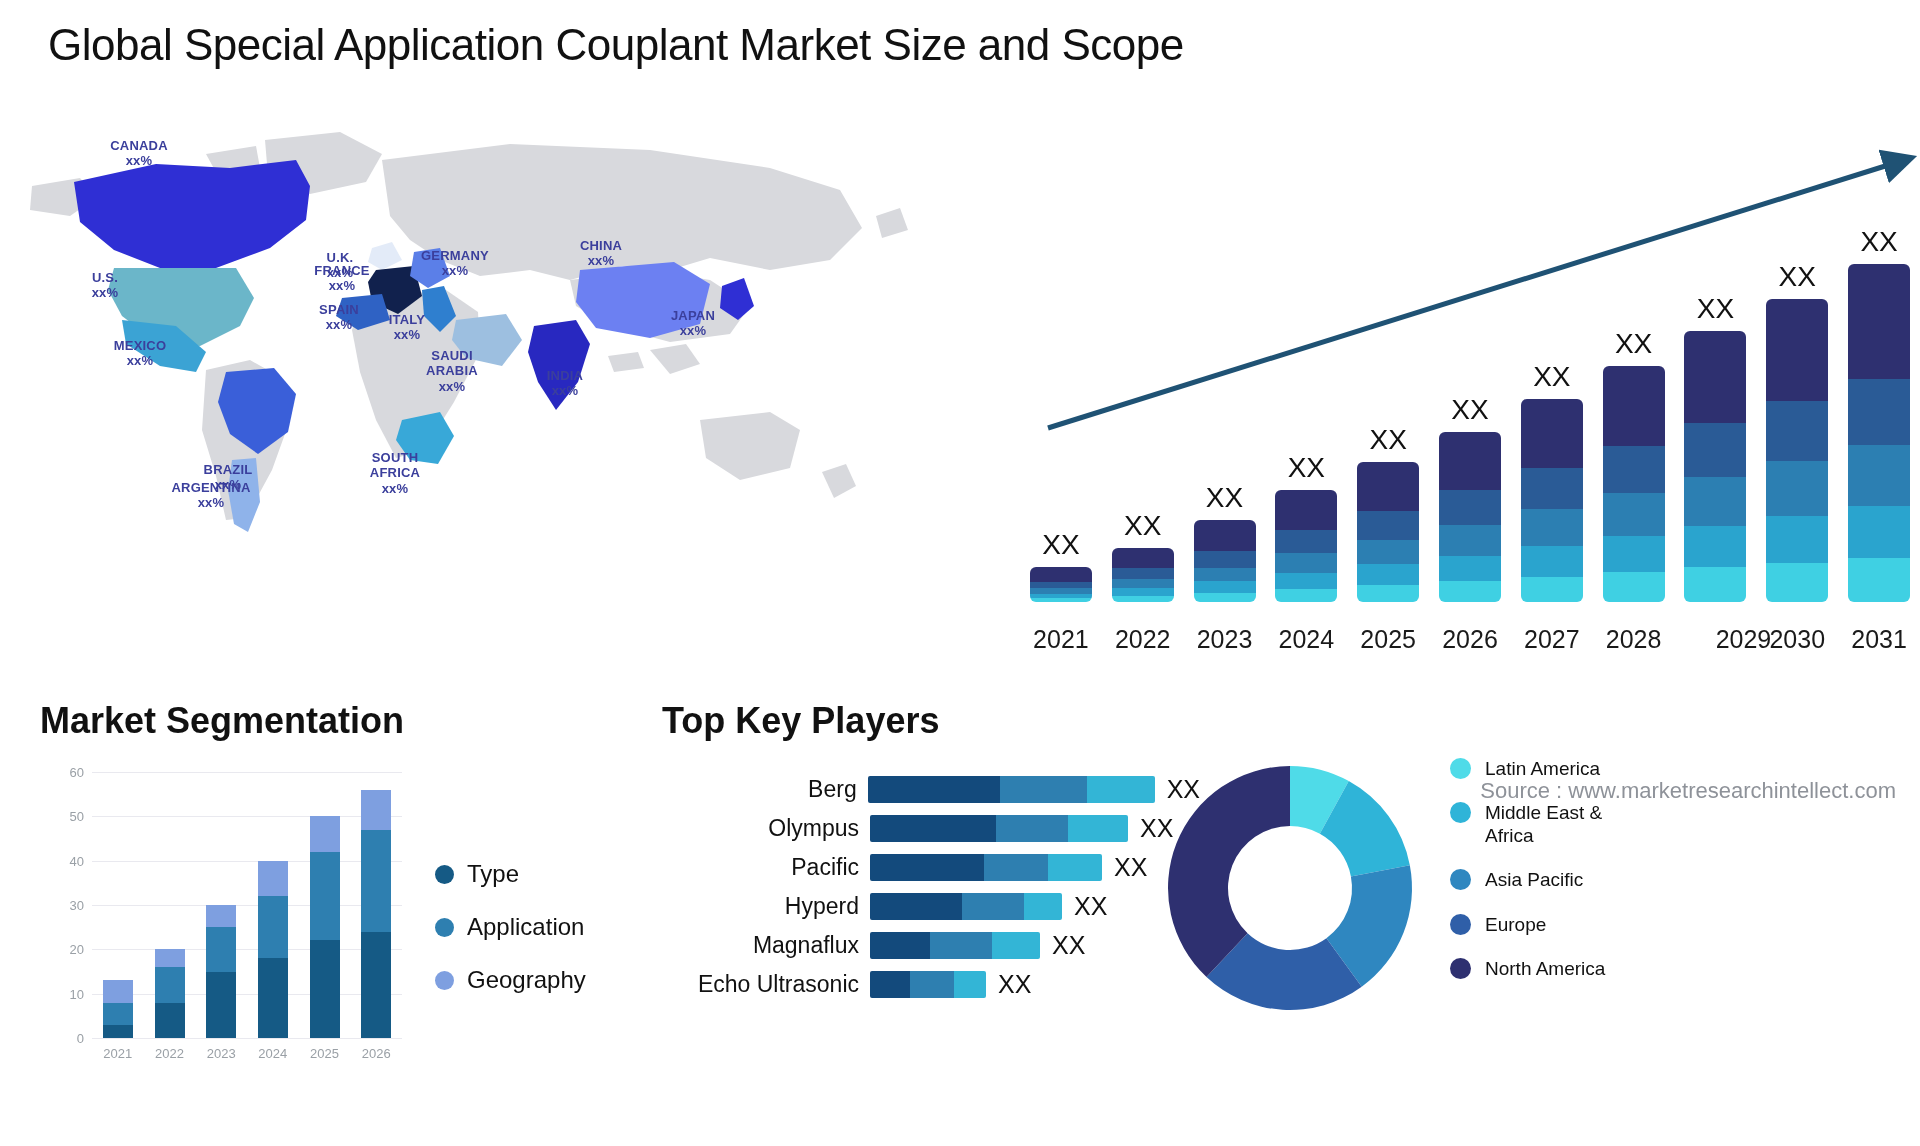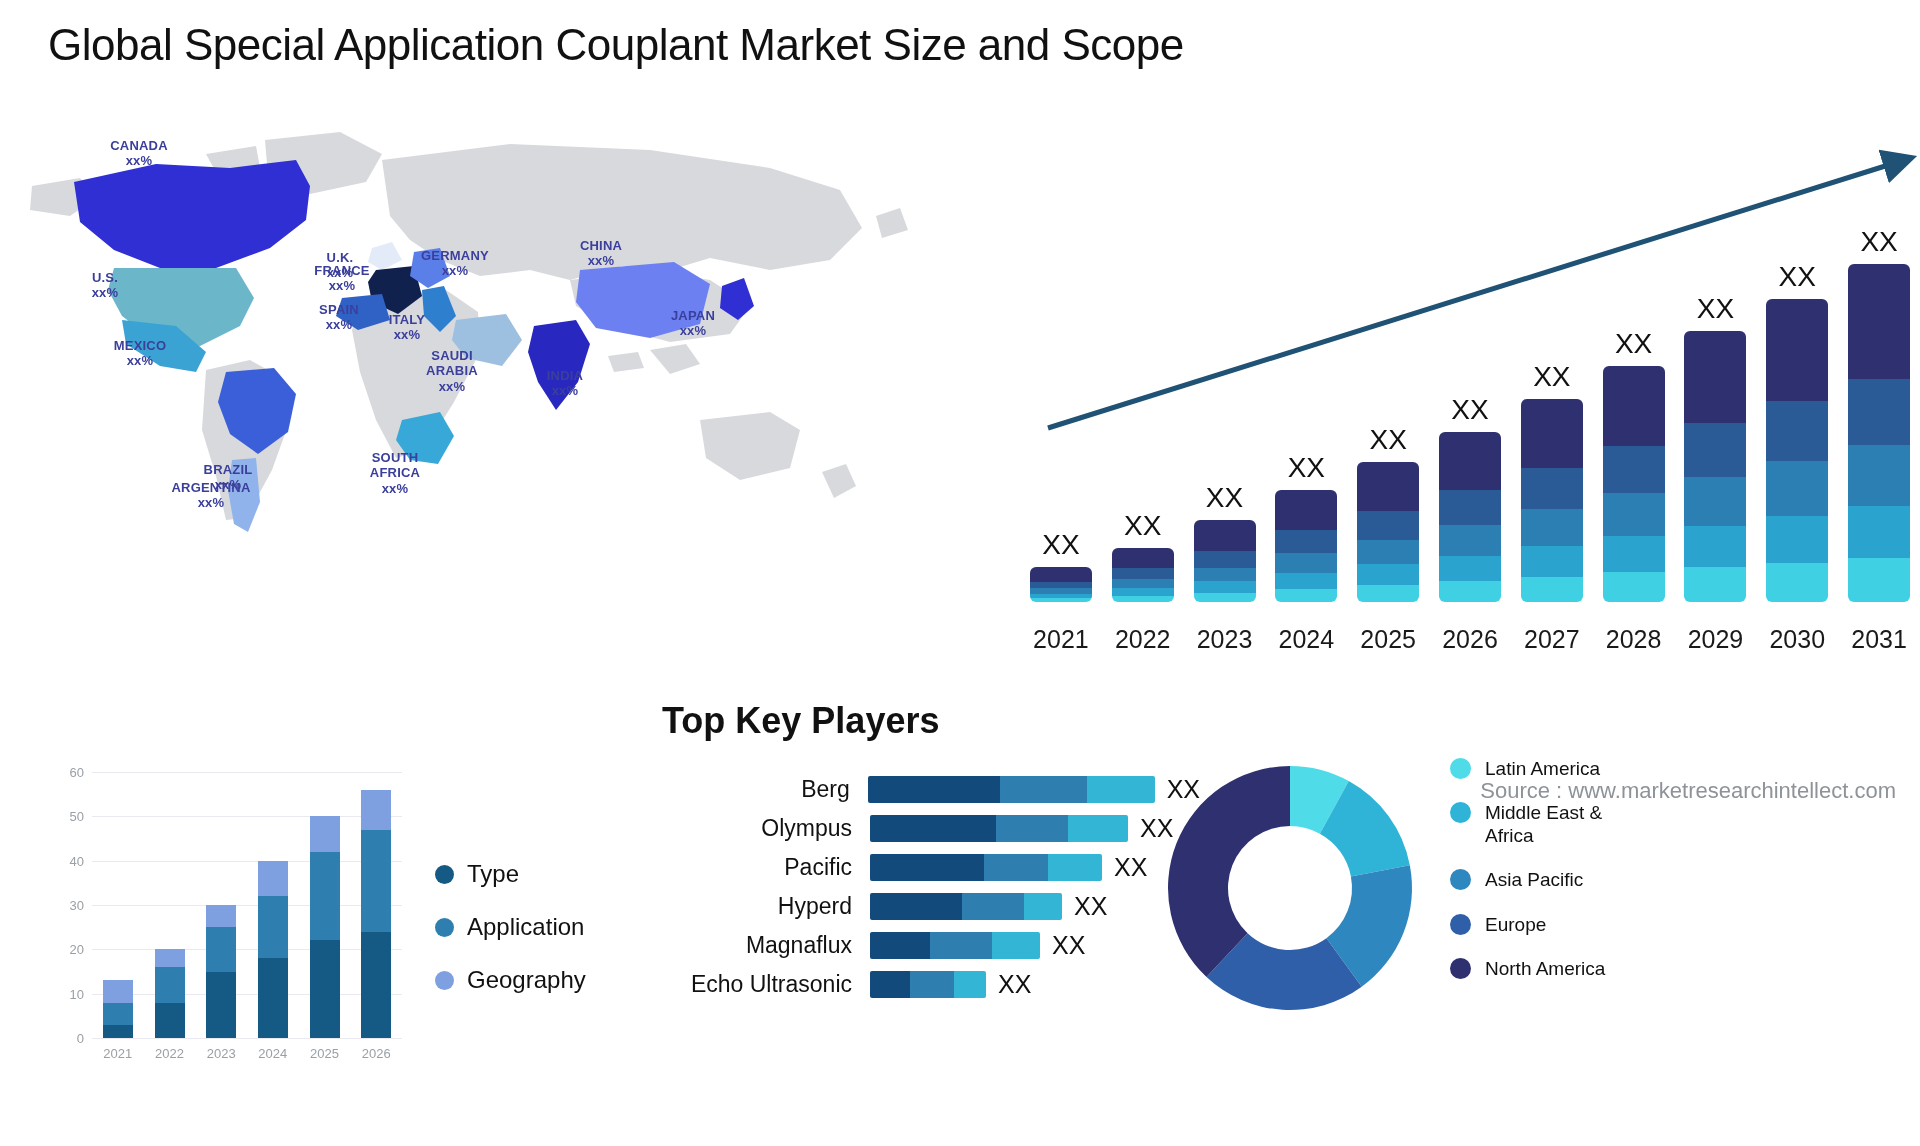--- a/index.html
+++ b/index.html
@@ -57,21 +57,21 @@
   .seg-xlab { position:absolute; top: 100%; margin-top:8px; width:46px; margin-left:-8px;
               text-align:center; font-size:13px; color:#9aa0a6; }
   .seg-legend { position:absolute; left: 395px; top: 160px; }
   .seg-li { display:flex; align-items:center; gap:13px; margin-bottom:25px; }
   .seg-dot { width:19px; height:19px; border-radius:50%; flex:none; }
   .seg-lt { font-size:24px; color:#111; }
 
   
   #players { position:absolute; left: 640px; top: 700px; width: 560px; height: 420px; }
   .pl-row { position:absolute; left:0; height: 34px; display:flex; align-items:center; width:100%; }
-  .pl-name { width: 230px; text-align:right; padding-right: 18px; font-size:23px; color:#111; white-space:nowrap; }
+  .pl-name { width: 230px; text-align:right; padding-right: 11px; font-size:23px; color:#111; white-space:nowrap; }
   .pl-bar { height: 27px; display:flex; border-radius:2px; overflow:hidden; }
   .pl-seg { height:100%; }
   .pl-xx { font-size:25px; color:#111; margin-left:12px; }
 
   
   #region { position:absolute; left: 1150px; top: 700px; width: 720px; height: 400px; }
   #donut { position:absolute; left: 0px; top: 48px; }
   .rg-legend { position:absolute; left: 300px; top: 58px; }
   .rg-li { display:flex; align-items:flex-start; gap:14px; margin-bottom: 22px; min-height:22px; }
   .rg-dot { width:21px; height:21px; border-radius:50%; flex:none; }
@@ -295,21 +295,21 @@
         </div>
         <div class="mc-bar-group" style="left: 664.455px; width: 62px; height: 398px;">
           <div class="mc-bar" style="height: 270.553px;">
             <div class="mc-seg" style="background: rgb(46, 48, 112); height: 33.9943%;"></div>
             <div class="mc-seg" style="background: rgb(42, 91, 150); height: 19.83%;"></div>
             <div class="mc-seg" style="background: rgb(44, 127, 178); height: 18.1303%;"></div>
             <div class="mc-seg" style="background: rgb(42, 164, 206); height: 15.2975%;"></div>
             <div class="mc-seg" style="background: rgb(63, 208, 227); height: 12.7479%;"></div>
           </div>
           <div class="mc-xx" style="bottom: 276.553px;">XX</div>
-          <div class="mc-year" style="bottom: -52px;">2029</div>
+          <div class="mc-year" style="bottom: -52px; margin-left: 28px;">2029</div>
         </div>
         <div class="mc-bar-group" style="left: 746.273px; width: 62px; height: 398px;">
           <div class="mc-bar" style="height: 303.51px;">
             <div class="mc-seg" style="background: rgb(46, 48, 112); height: 33.8384%;"></div>
             <div class="mc-seg" style="background: rgb(42, 91, 150); height: 19.697%;"></div>
             <div class="mc-seg" style="background: rgb(44, 127, 178); height: 18.1818%;"></div>
             <div class="mc-seg" style="background: rgb(42, 164, 206); height: 15.404%;"></div>
             <div class="mc-seg" style="background: rgb(63, 208, 227); height: 12.8788%;"></div>
           </div>
           <div class="mc-xx" style="bottom: 309.51px;">XX</div>
@@ -323,20 +323,21 @@
             <div class="mc-seg" style="background: rgb(42, 164, 206); height: 15.4195%;"></div>
             <div class="mc-seg" style="background: rgb(63, 208, 227); height: 12.9252%;"></div>
           </div>
           <div class="mc-xx" style="bottom: 344px;">XX</div>
           <div class="mc-year" style="bottom: -52px;">2031</div>
         </div>
       </div>
   </div>
 
   <div id="seg">
+    <div class="sec-title" style="left:0; top:0;">Market Segmentation</div>
     <div id="seg-plot">
         <div class="seg-grid" style="top: 266px;"></div>
         <div class="seg-ylab" style="top: 266px;">0</div>
         <div class="seg-grid" style="top: 221.667px;"></div>
         <div class="seg-ylab" style="top: 221.667px;">10</div>
         <div class="seg-grid" style="top: 177.333px;"></div>
         <div class="seg-ylab" style="top: 177.333px;">20</div>
         <div class="seg-grid" style="top: 133px;"></div>
         <div class="seg-ylab" style="top: 133px;">30</div>
         <div class="seg-grid" style="top: 88.6667px;"></div>

